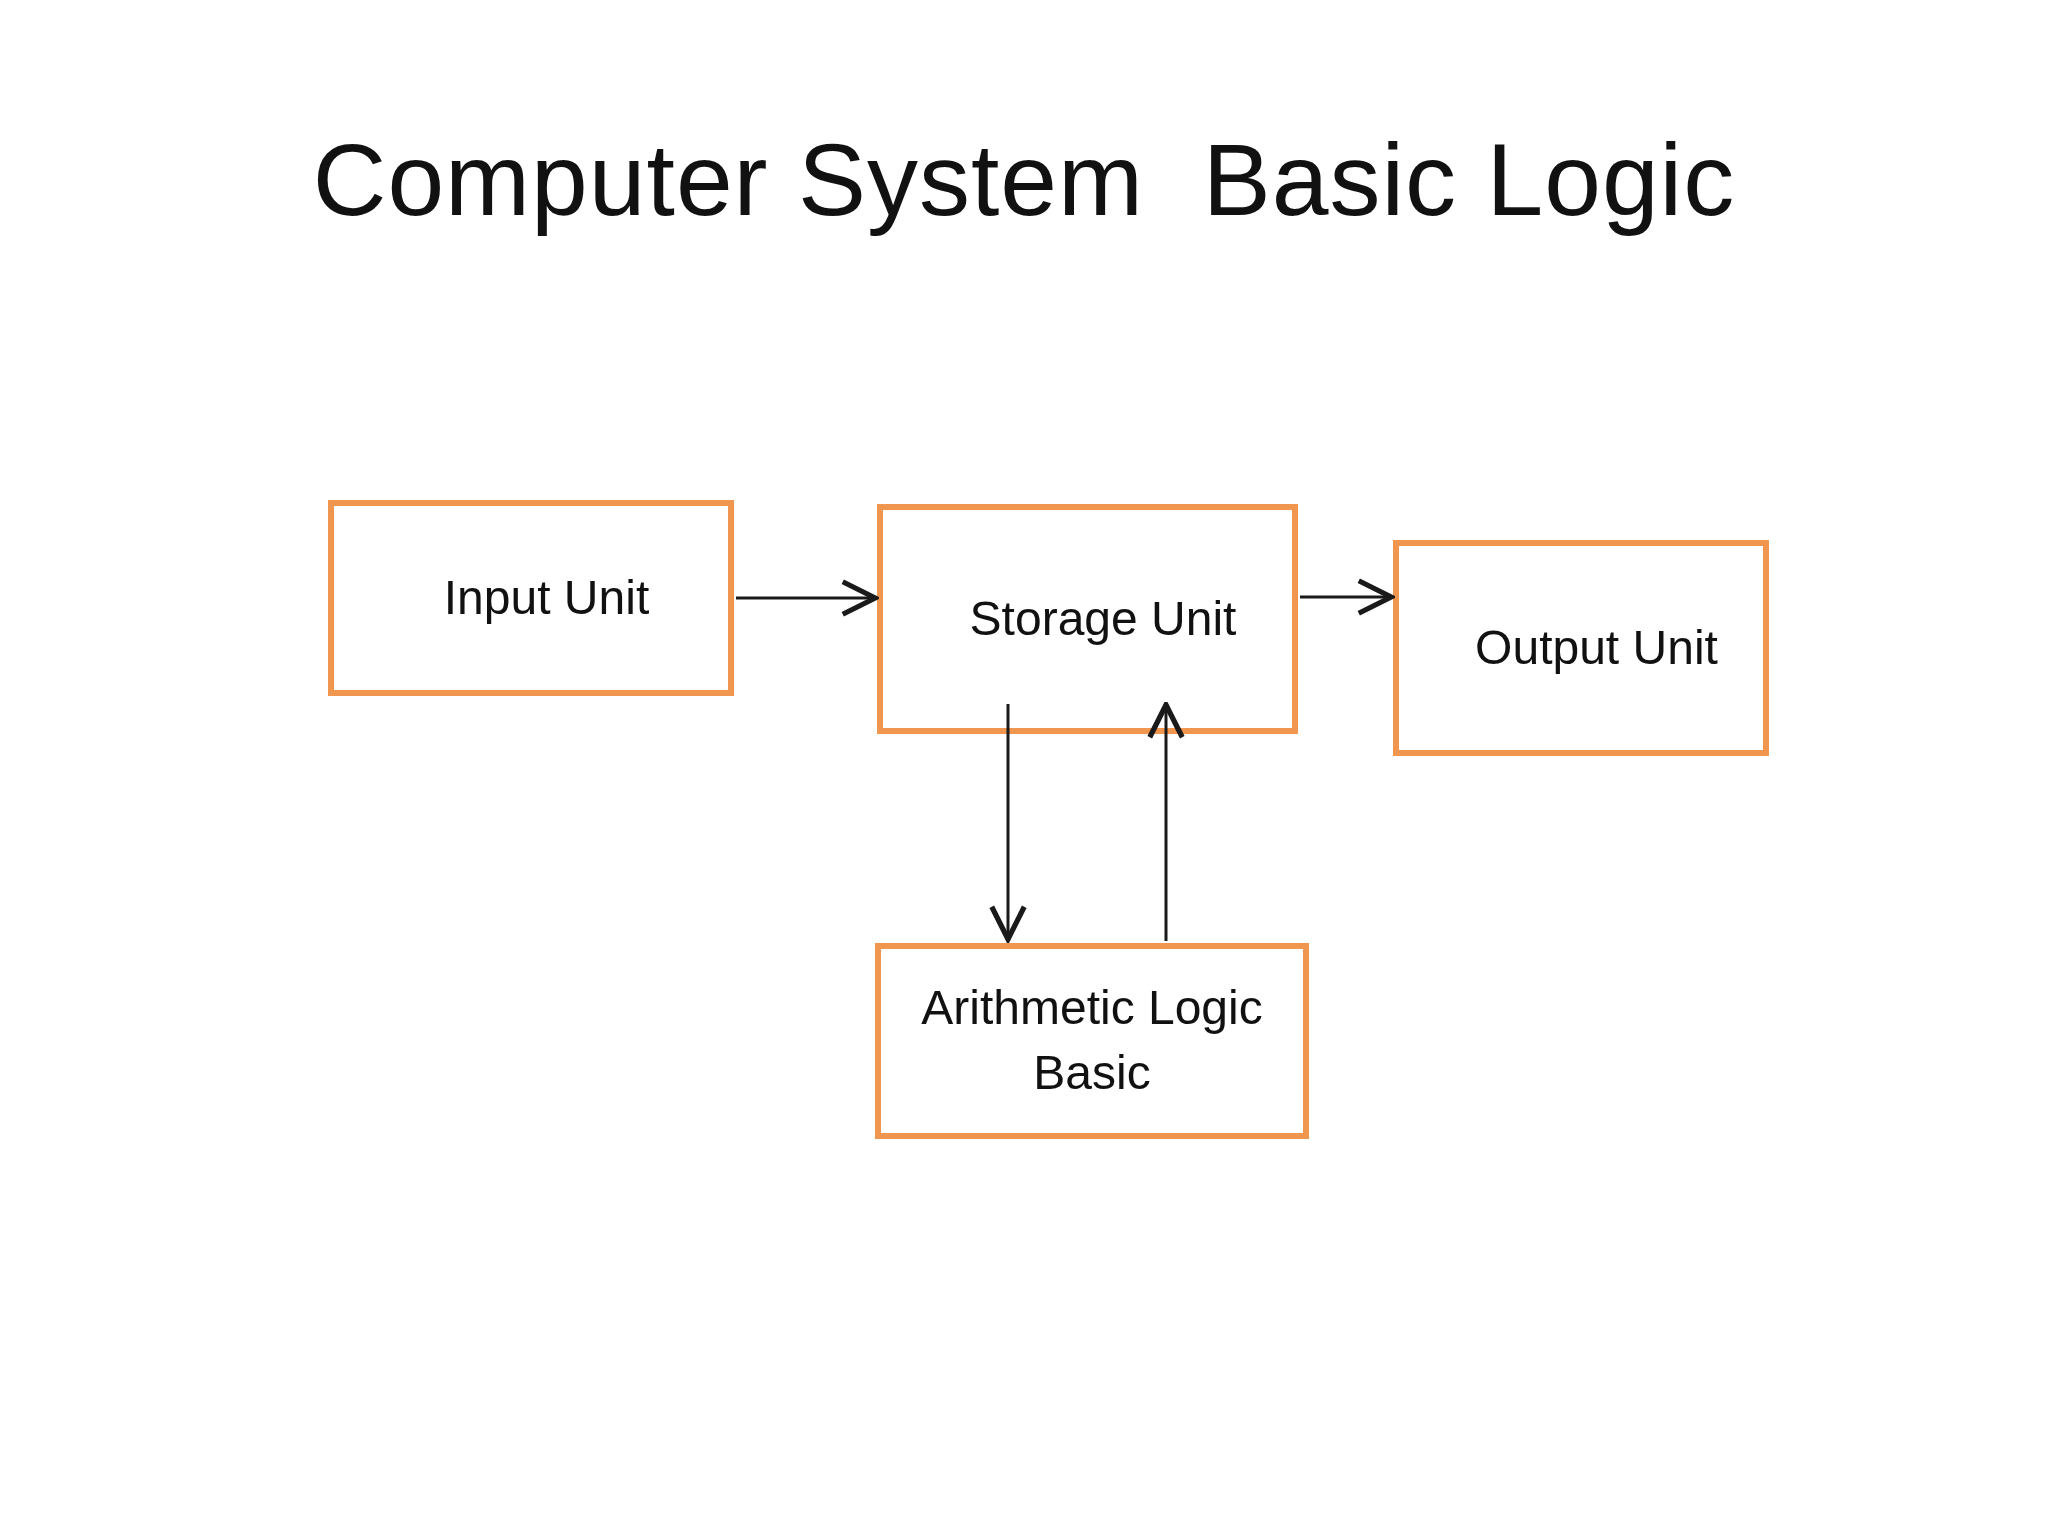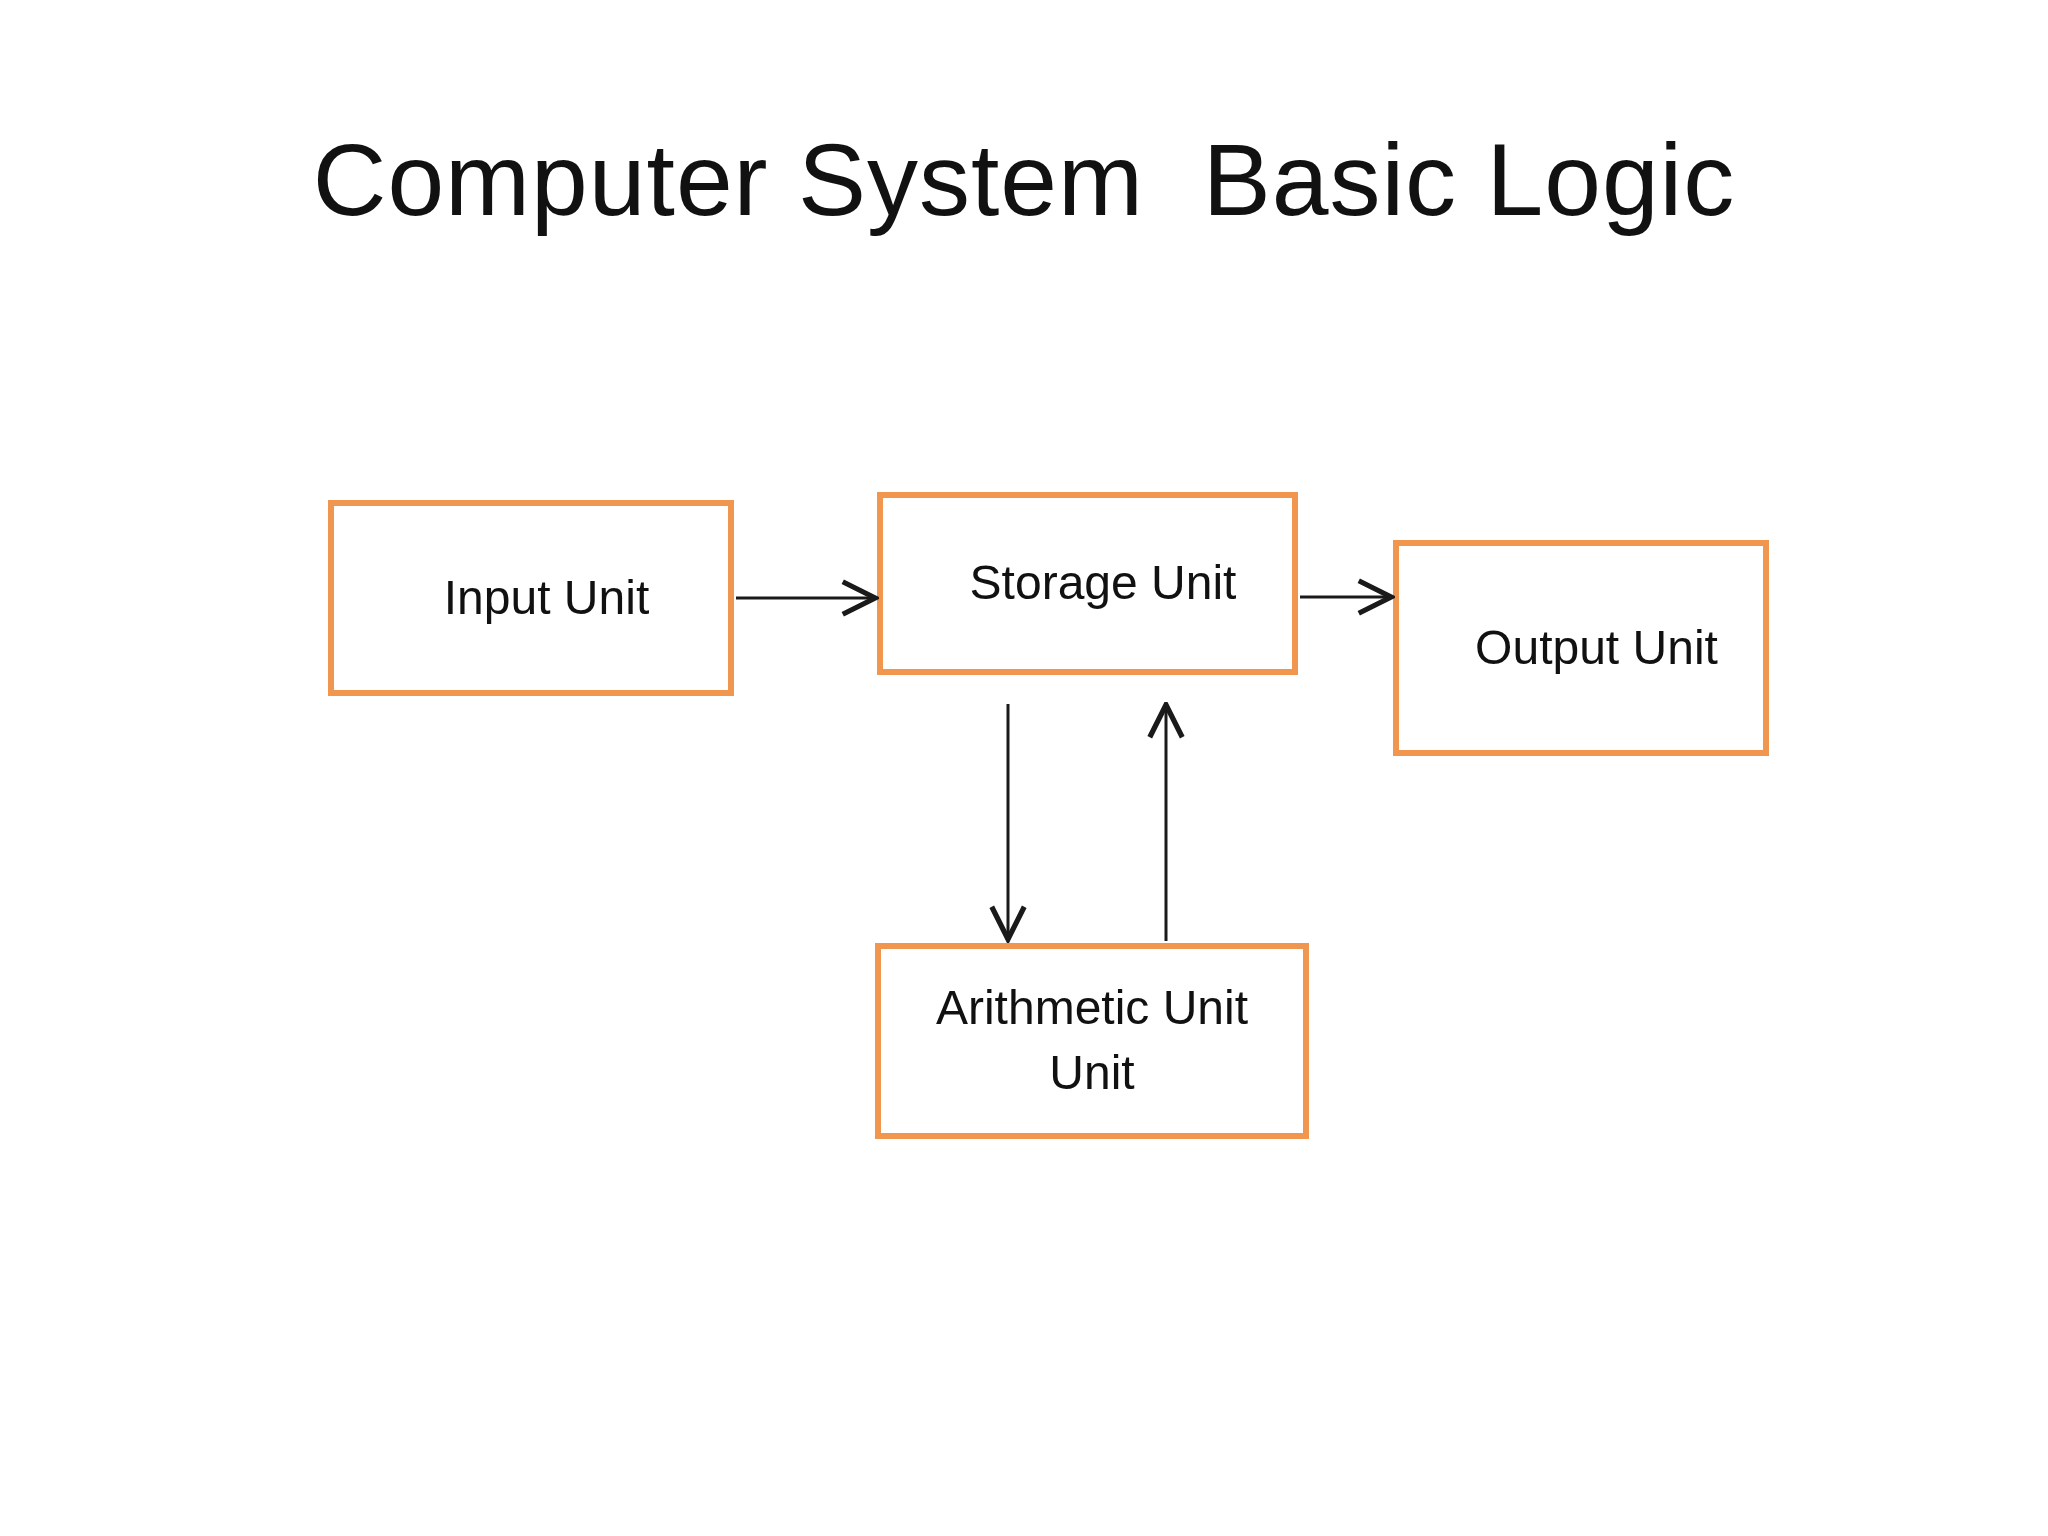--- a/index.html
+++ b/index.html
@@ -39,21 +39,21 @@
     display: flex;
     align-items: center;
     justify-content: center;
     text-align: center;
     color: var(--text);
     font-size: 48px;
     line-height: 1.35;
     padding-left: 31px;
   }
   .box-input   { left: 328px;  top: 500px; width: 406px; height: 196px; }
-  .box-storage { left: 877px;  top: 492px; width: 421px; height: 183px; }
+  .box-storage { left: 877px;  top: 504px; width: 421px; height: 230px; }
   .box-output  { left: 1393px; top: 508px; width: 376px; height: 216px; margin-top: 32px; }
   .box-alu     { left: 875px;  top: 943px; width: 434px; height: 196px; padding: 0 18px; }
   .arrow-layer {
     position: absolute;
     left: 0; top: 0;
     width: 2048px;
     height: 1536px;
     pointer-events: none;
   }
 </style>
@@ -70,21 +70,21 @@
 
   <div class="unit-box box-storage">
     <span>Storage Unit</span>
   </div>
 
   <div class="unit-box box-output">
     <span>Output Unit</span>
   </div>
 
   <div class="unit-box box-alu">
-    <span>Arithmetic Unit Unit</span>
+    <span>Arithmetic Logic Basic</span>
   </div>
 
   <svg class="arrow-layer" viewBox="0 0 2048 1536">
     <defs>
       <marker id="open-arrow" viewBox="0 0 12 12" refX="10" refY="6" markerWidth="13" markerHeight="13" orient="auto-start-reverse">
         <path d="M1,1 L11,6 L1,11" fill="none" stroke="#1a1a1a" stroke-width="1.6"></path>
       </marker>
     </defs>
 
     <line x1="736" y1="598" x2="872" y2="598" stroke="#1a1a1a" stroke-width="3" marker-end="url(#open-arrow)"></line>

